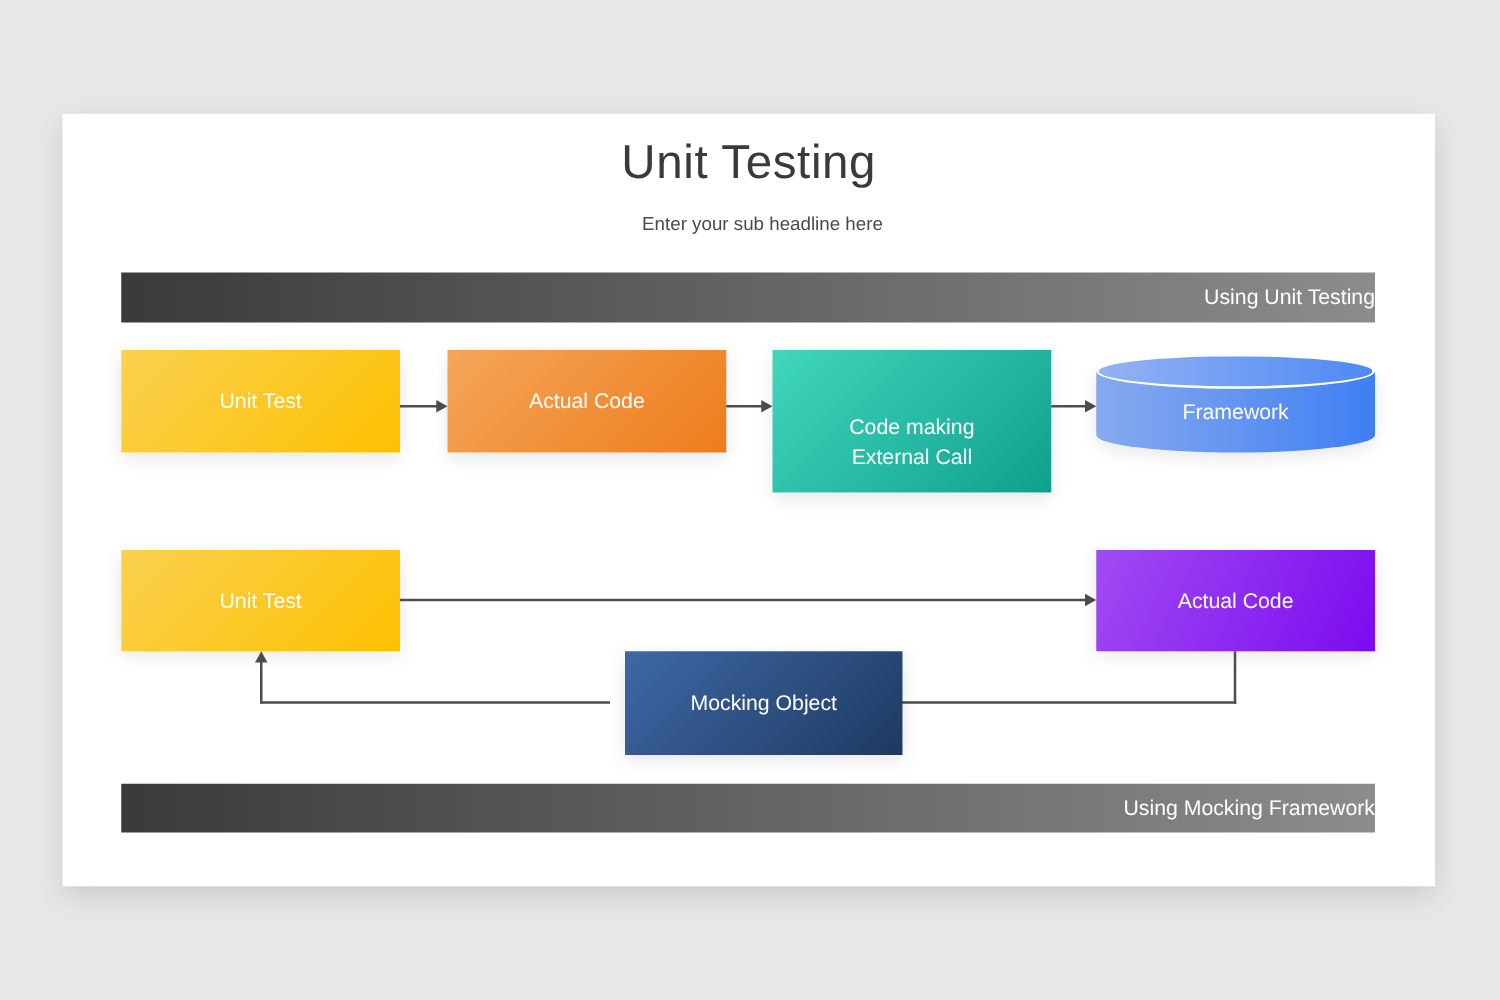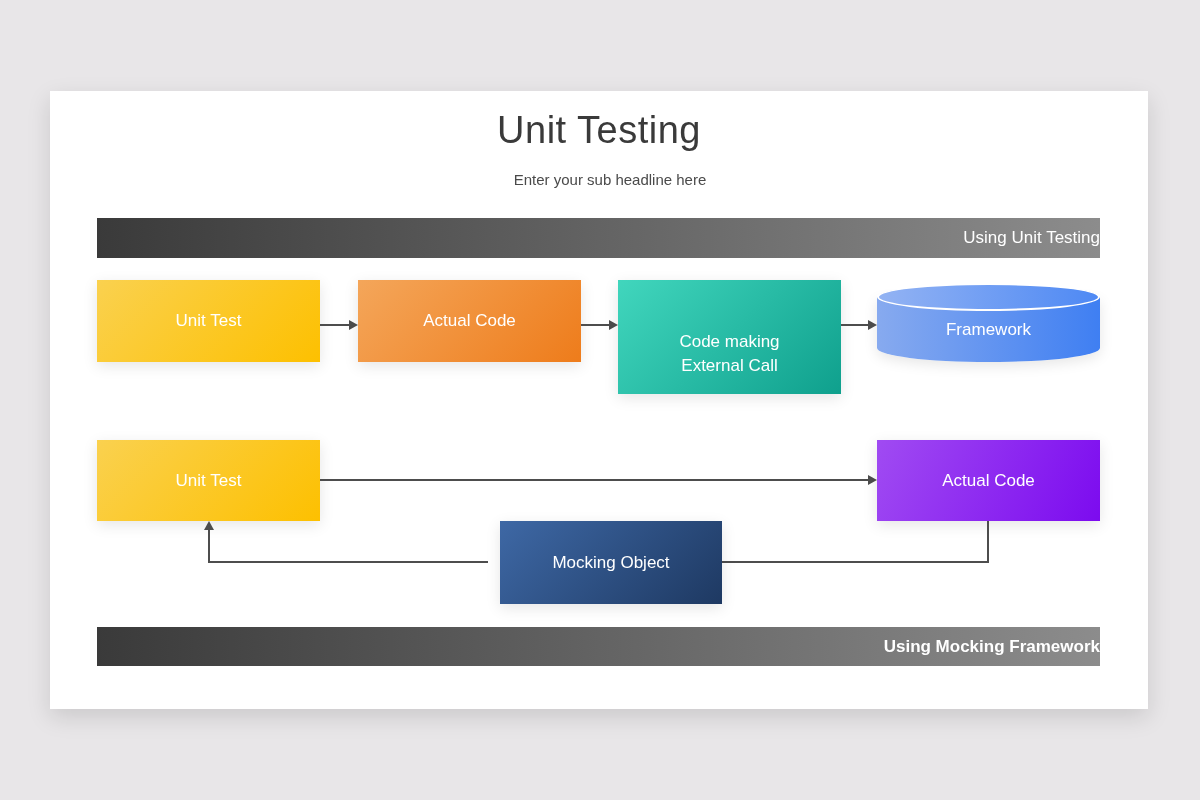--- a/index.html
+++ b/index.html
@@ -24,21 +24,21 @@
     position:absolute;left:0;top:80px;width:100%;
     text-align:center;font-size:15px;font-weight:400;color:#4a4a4a;padding-left:11px;
   }
   .banner{
     position:absolute;left:47px;width:1003px;
     background:linear-gradient(90deg,#3a3a3a 0%,#8c8c8c 100%);
     color:#ffffff;font-size:17px;
     display:flex;align-items:center;justify-content:flex-end;
   }
   .banner.top{top:127px;height:40px;}
-  .banner.bottom{top:536px;height:39px;font-weight:bold;}
+  .banner.bottom{top:536px;height:39px;}
   .node{
     position:absolute;height:82px;width:223px;
     display:flex;align-items:center;justify-content:center;
     color:#ffffff;font-size:17px;text-align:center;line-height:24px;
     box-shadow:0 4px 14px rgba(0,0,0,0.10);
   }
   .row1{top:189px;}
   .row2{top:349px;height:81px;}
   .node.yellow{background:linear-gradient(135deg,#fad14f 0%,#fdc000 100%);}
   .node.orange{background:linear-gradient(135deg,#f4a65a 0%,#ee7c1b 100%);}

